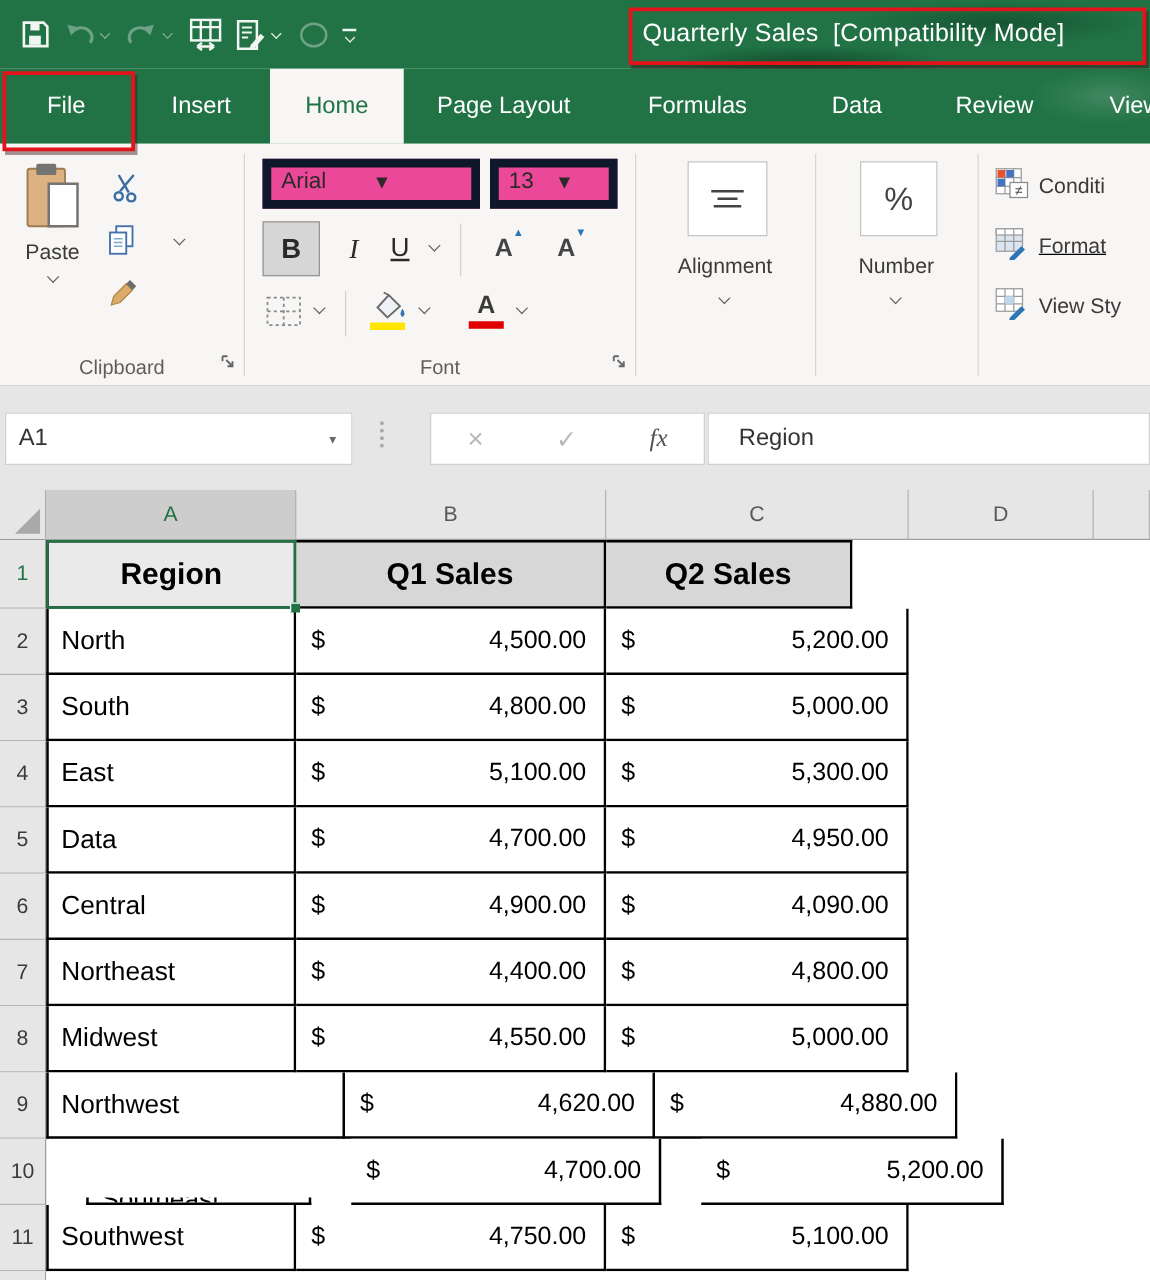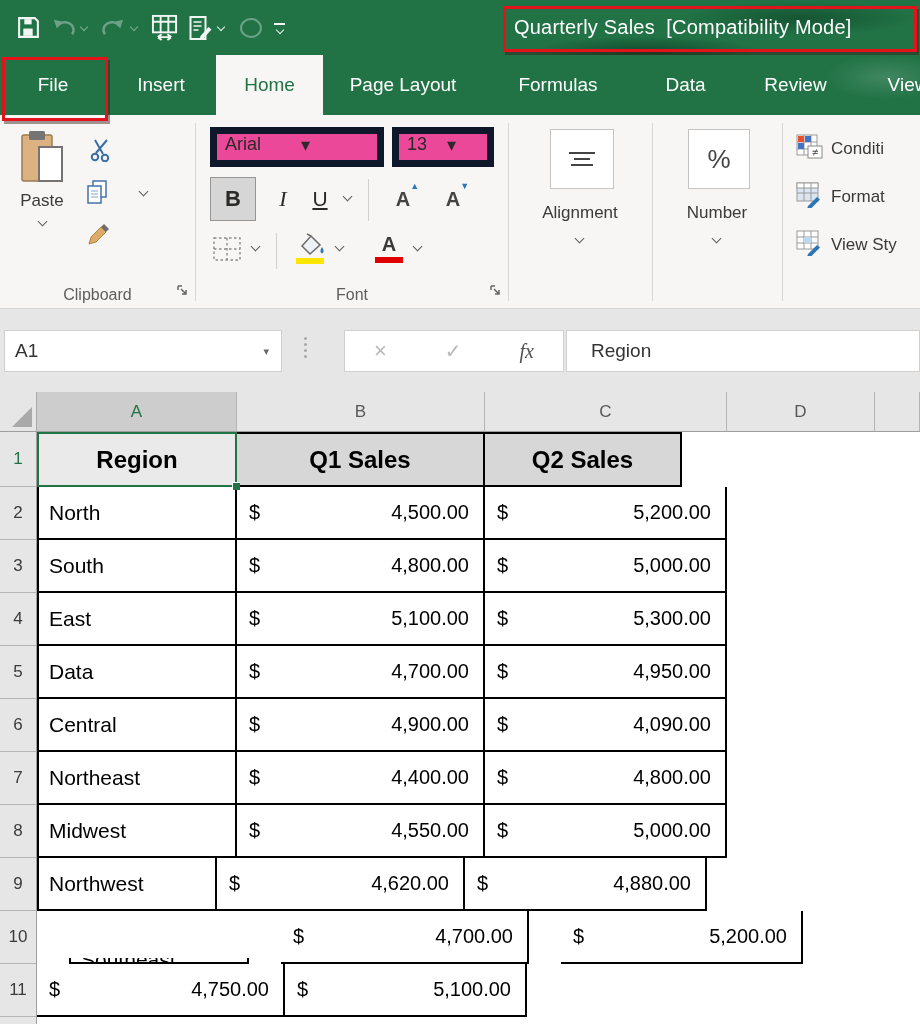--- a/index.html
+++ b/index.html
@@ -335,21 +335,21 @@
             <rect x="1" y="1" width="20" height="20" fill="#fff" stroke="#9a9a9a"></rect>
             <path d="M1 8h20M1 15h20M8 1v20M15 1v20" stroke="#9a9a9a"></path>
             <rect x="2" y="2" width="6" height="6" fill="#e8502e"></rect>
             <rect x="2" y="9" width="6" height="6" fill="#4472c4"></rect>
             <rect x="9" y="2" width="6" height="6" fill="#4472c4"></rect>
             <rect x="12" y="12" width="14" height="12" fill="#fff" stroke="#8a8a8a"></rect>
             <text x="19" y="22" font-size="11" text-anchor="middle" fill="#444">≠</text>
           </svg></span>
         <span>Conditi</span>
       </div>
-      <div class="style-row" style="top: 66px;">
+      <div class="style-row" style="top: 66px; text-decoration: underline;">
         <span style="margin-left:0"><svg width="28" height="26" viewBox="0 0 28 26">
             <rect x="1" y="1" width="21" height="18" fill="#dbe5f1" stroke="#9a9a9a"></rect>
             <rect x="1" y="1" width="21" height="5" fill="#fff" stroke="#9a9a9a"></rect>
             <path d="M8 1v18M15 1v18M1 11h21" stroke="#9a9a9a"></path>
             <path d="M12 24 l9-9 3 2.5 -9 9 -4 .5 z" fill="#2e75b6"></path>
           </svg></span>
         <span>Format</span>
       </div>
       <div class="style-row" style="top: 114px;">
         <span style="margin-left:0"><svg width="28" height="26" viewBox="0 0 28 26">
@@ -510,21 +510,21 @@
         </div>
         <div class="tcell moneycell" style="width: 242px;">
           <span>$</span>
           <span>5,000.00</span>
         </div>
         <div class="tcell fillercell" style="width: 148px;"></div>
         <div class="tcell fillercell" style="width: 45px;"></div>
       </div>
       <div class="grow" style="height: 53px;">
         <div class="rowhdr">9</div>
-        <div class="tcell regioncell first" style="width: 180px;">Northwest</div>
+        <div class="tcell regioncell first" style="width: 239px;">Northwest</div>
         <div class="tcell moneycell" style="width: 248px;">
           <span>$</span>
           <span>4,620.00</span>
         </div>
         <div class="tcell moneycell" style="width: 242px;">
           <span>$</span>
           <span>4,880.00</span>
         </div>
         <div class="tcell fillercell" style="width: 148px;"></div>
         <div class="tcell fillercell" style="width: 45px;"></div>
@@ -538,20 +538,21 @@
         </div>
         <div class="tcell moneycell" style="width: 242px;">
           <span>$</span>
           <span>5,200.00</span>
         </div>
         <div class="tcell fillercell" style="width: 148px;"></div>
         <div class="tcell fillercell" style="width: 45px;"></div>
       </div>
       <div class="grow" style="height: 53px;">
         <div class="rowhdr">11</div>
+        <div class="tcell regioncell first" style="width: 200px;">Southwest</div>
         <div class="tcell moneycell" style="width: 248px;">
           <span>$</span>
           <span>4,750.00</span>
         </div>
         <div class="tcell moneycell" style="width: 242px;">
           <span>$</span>
           <span>5,100.00</span>
         </div>
         <div class="tcell fillercell" style="width: 148px;"></div>
         <div class="tcell fillercell" style="width: 45px;"></div>

